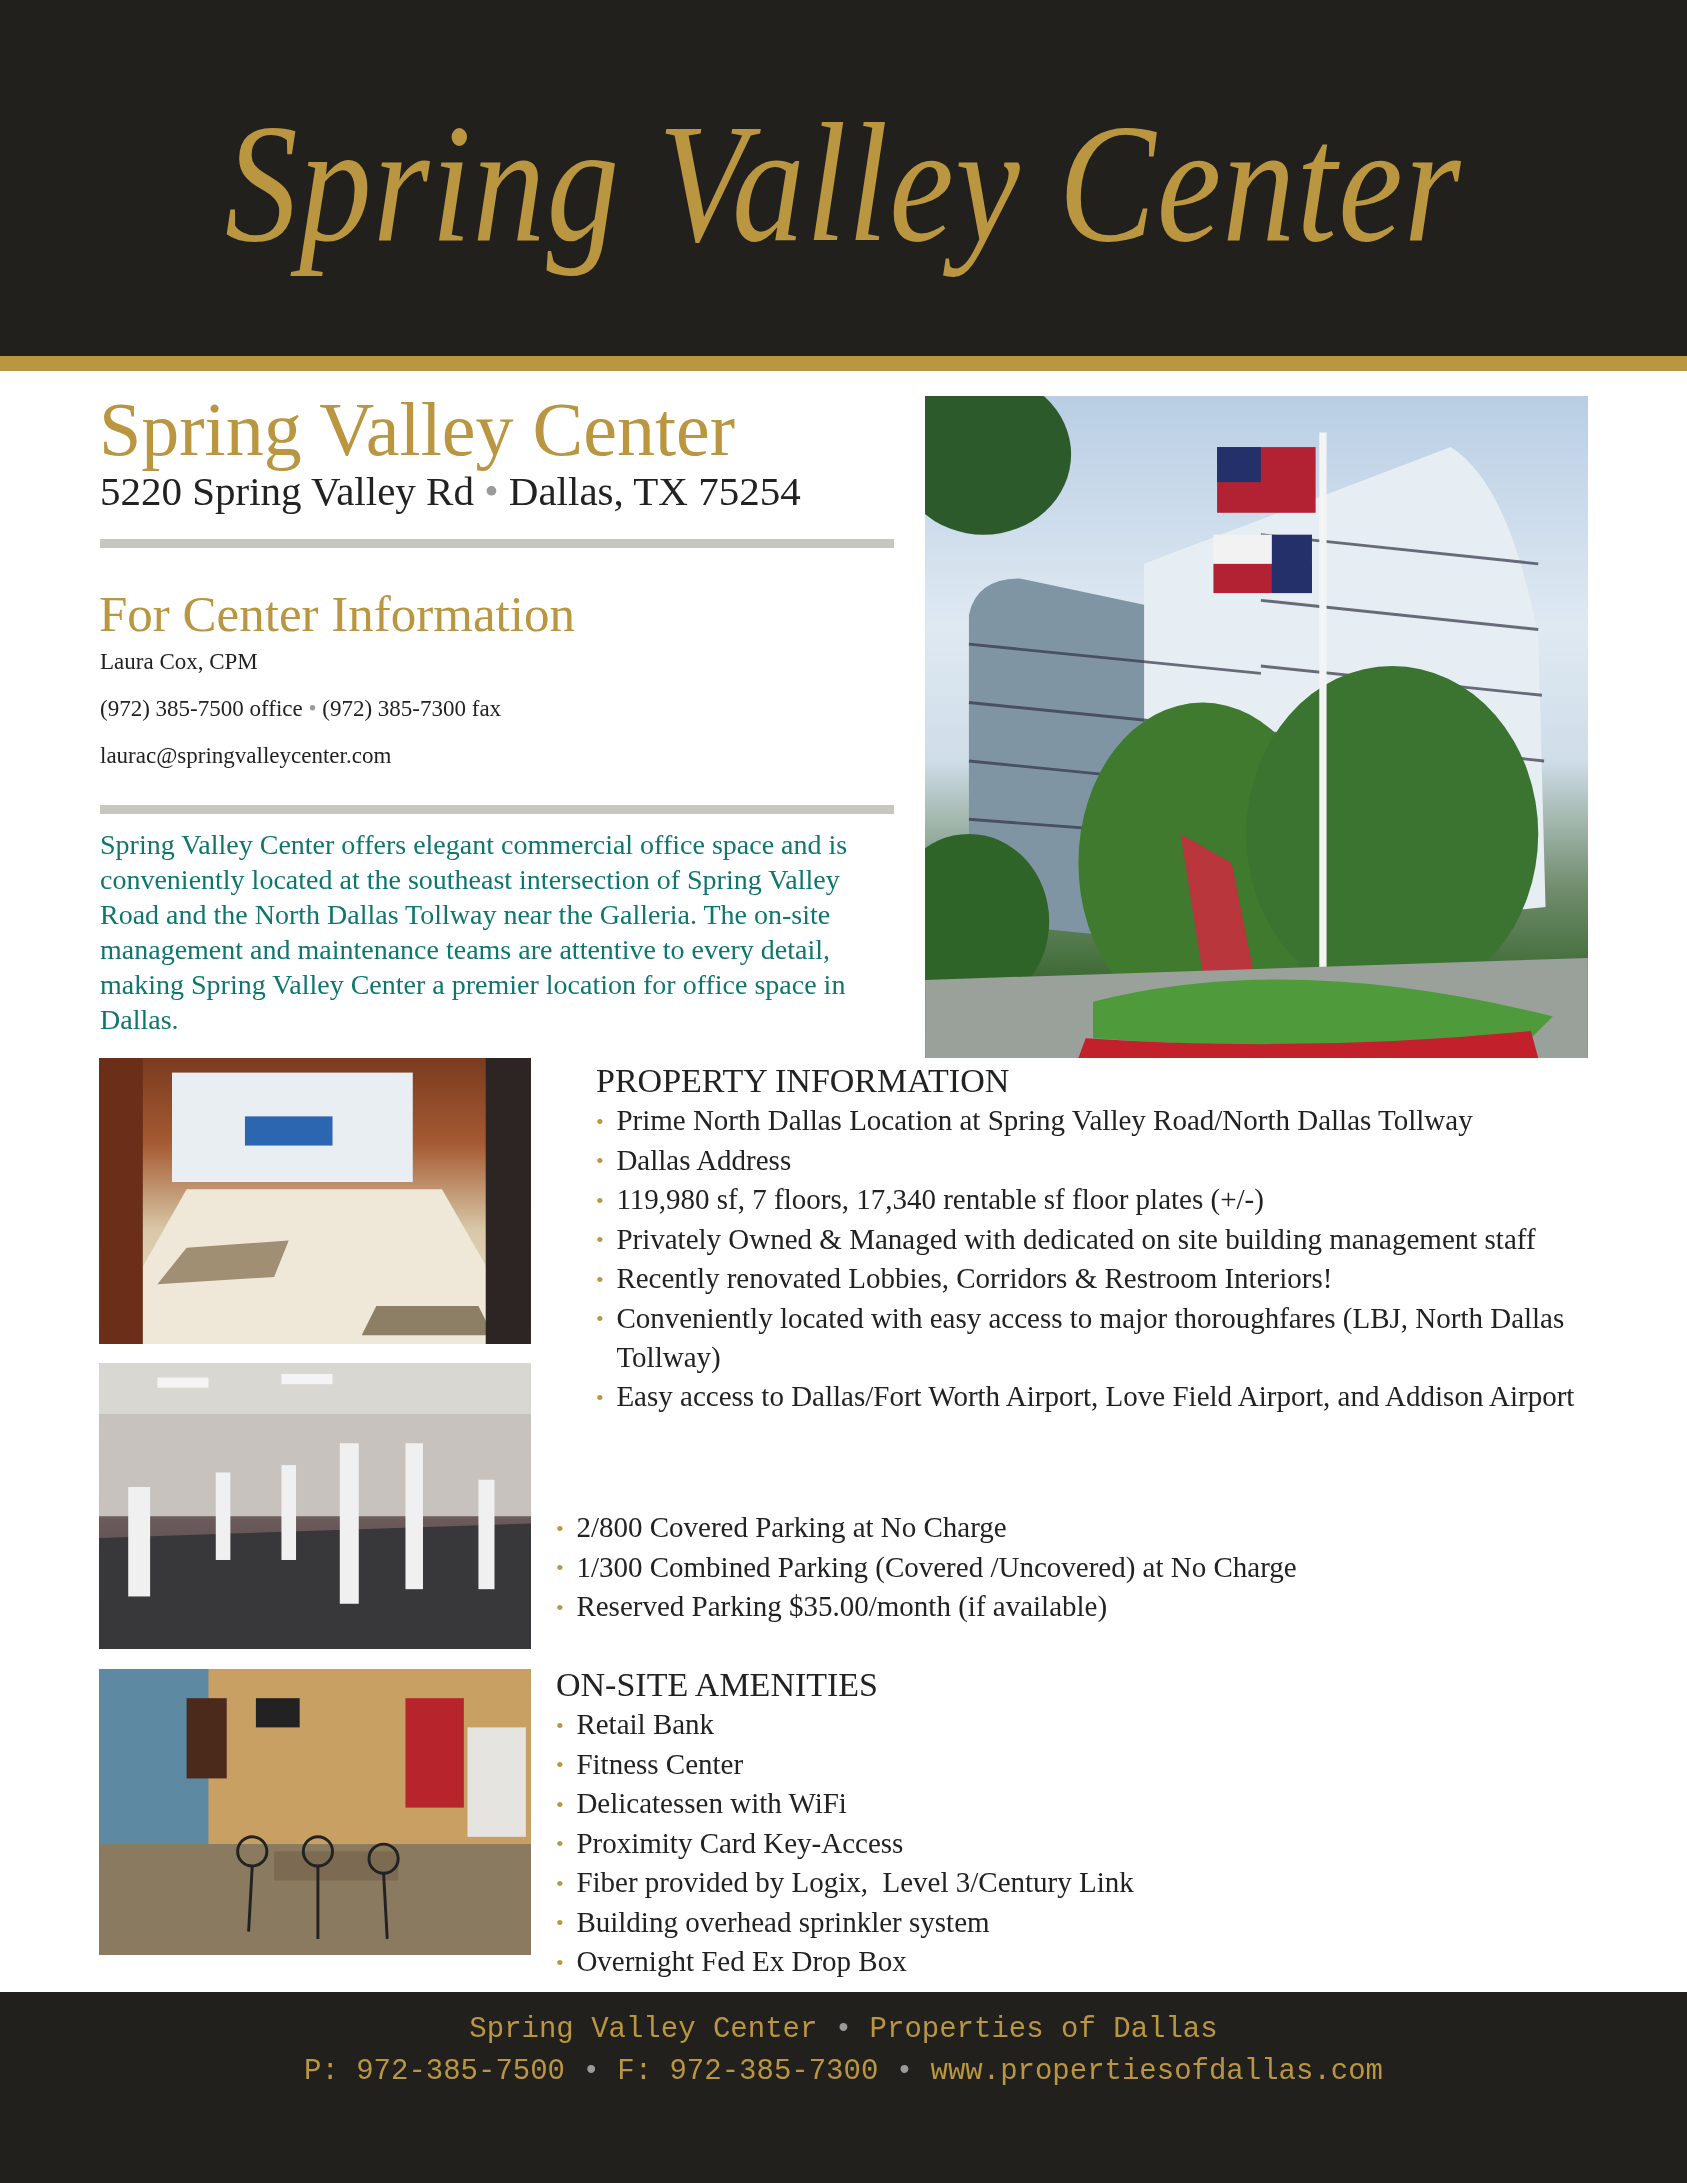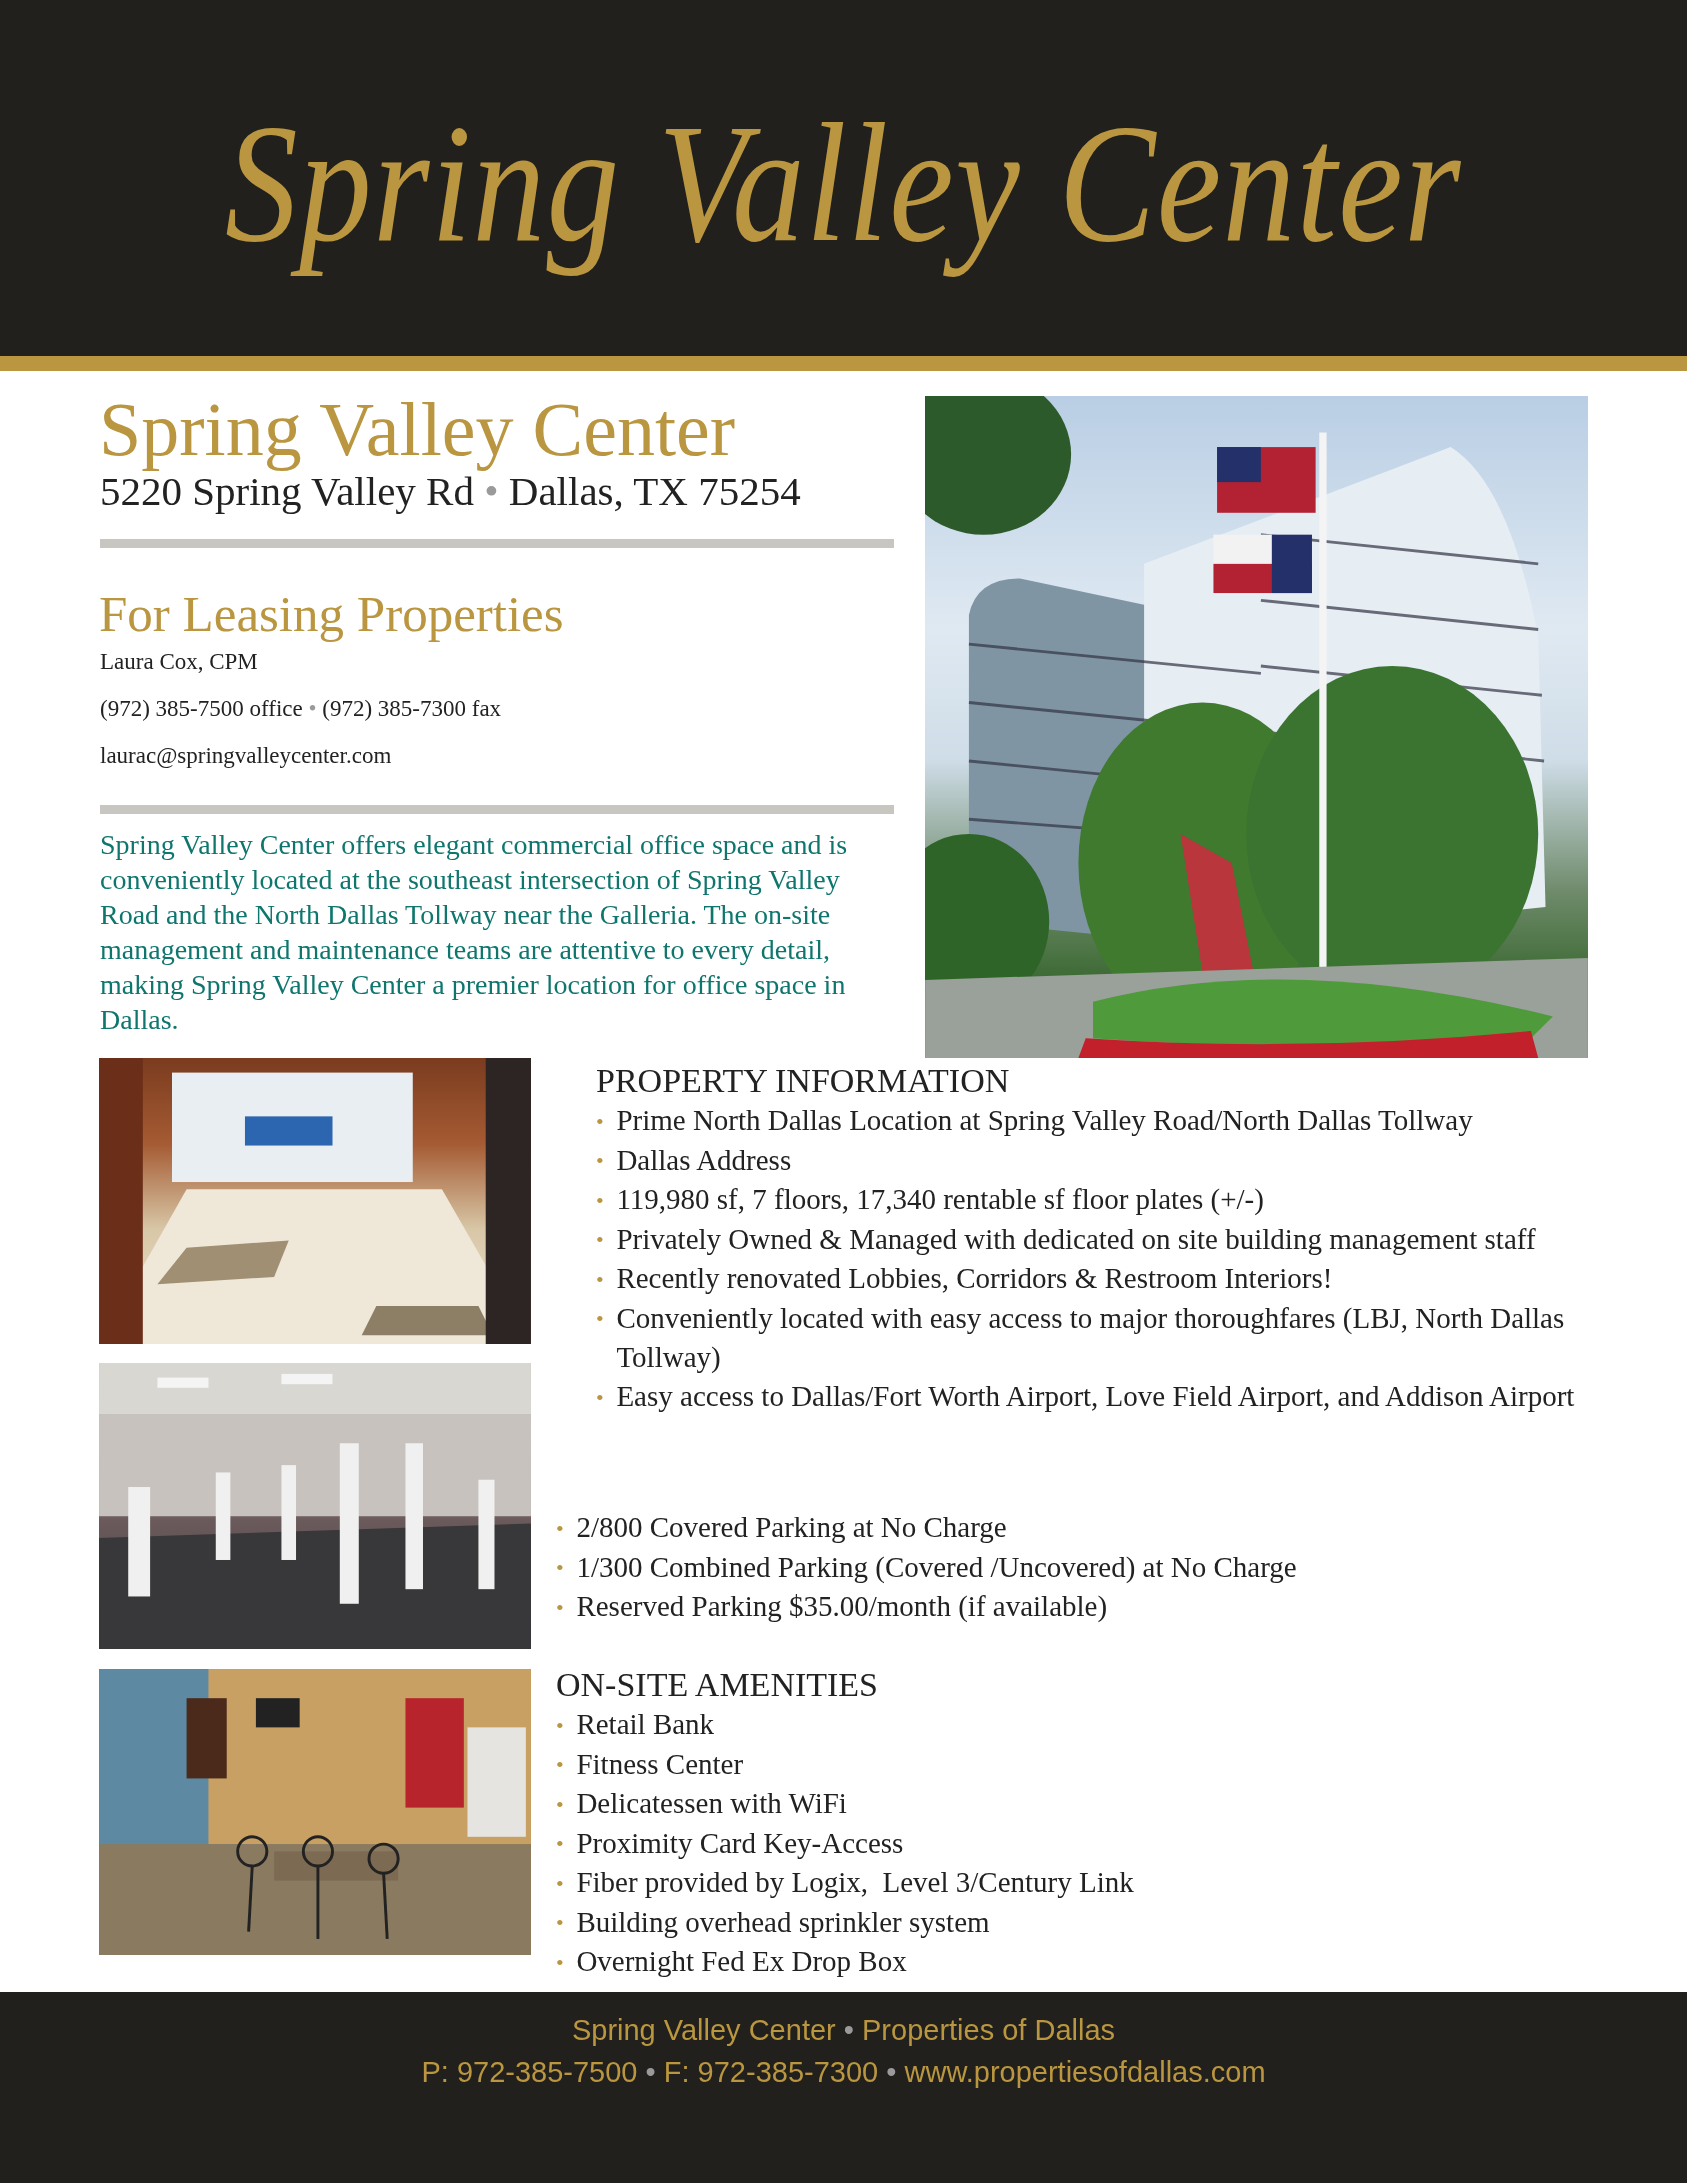--- a/index.html
+++ b/index.html
@@ -18,41 +18,41 @@
   .building{left:925px;top:396px;width:663px;height:662px;background:linear-gradient(180deg,#b9cee4 0%,#dfe9f2 35%,#cfdde8 55%,#6e8a6a 75%,#3d6a34 88%,#4e8a3c 100%);}
   .lobby{left:99px;top:1058px;width:432px;height:286px;background:linear-gradient(180deg,#7a3b1f 0%,#a55b33 30%,#d8c7a7 60%,#efe6d3 100%);}
   .gym{left:99px;top:1363px;width:432px;height:286px;background:linear-gradient(180deg,#8b8b88 0%,#d7d6d0 25%,#6b5a5c 55%,#3b3a3d 100%);}
   .deli{left:99px;top:1669px;width:432px;height:286px;background:linear-gradient(90deg,#5a7d91 0%,#6a91a6 30%,#c3974f 55%,#b98a4c 100%);}
   .section{position:absolute;left:556px;width:1036px;color:#222;}
   .sec-head{font-size:34px;line-height:41px;letter-spacing:0px;}
   .list{margin:0;padding:0;list-style:none;}
   .list li{font-size:29px;line-height:39px;padding-left:20.4px;text-indent:-20.4px;}
   .bullet{color:#b9963f;font-size:22px;display:inline-block;width:20.4px;text-indent:0;vertical-align:1.5px;}
   .footer{position:absolute;left:0;top:1992px;width:1687px;height:191px;background:#22201d;}
-  .foot-line{position:absolute;left:0;width:1687px;text-align:center;color:#b9963f;font-family:Liberation Sans, sans-serif;font-size:29px;line-height:38px;}
+  .foot-line{position:absolute;left:0;width:1687px;text-align:center;color:#b9963f;font-family:Liberation Mono, monospace;font-size:29px;line-height:38px;}
   .fsep{color:#9a9a9a;}
   svg{display:block;}
 </style>
 </head>
 <body>
 
 <div class="header">
   <div class="header-title">Spring Valley Center</div>
 </div>
 <div class="gold-stripe"></div>
 
 <div class="title">Spring Valley Center</div>
 <div class="address">
   <span>5220 Spring Valley Rd</span>
   <span class="sep">•</span>
   <span>Dallas, TX 75254</span>
 </div>
 <div class="rule" style="top:539px;"></div>
 
-<div class="leasing-title">For Leasing Properties</div>
+<div class="leasing-title">For Center Information</div>
 <div class="contact" style="top:639px;">Laura Cox, CPM</div>
 <div class="contact" style="top:686px;">
   <span>(972) 385-7500 office</span>
   <span class="sep">•</span>
   <span>(972) 385-7300 fax</span>
 </div>
 <div class="contact" style="top:733px;">laurac@springvalleycenter.com</div>
 <div class="rule" style="top:805px;"></div>
 
 <div class="desc">Spring Valley Center offers elegant commercial office space and is conveniently located at the southeast intersection of Spring Valley Road and the North Dallas Tollway near the Galleria. The on-site management and maintenance teams are attentive to every detail, making Spring Valley Center a premier location for office space in Dallas.</div>

